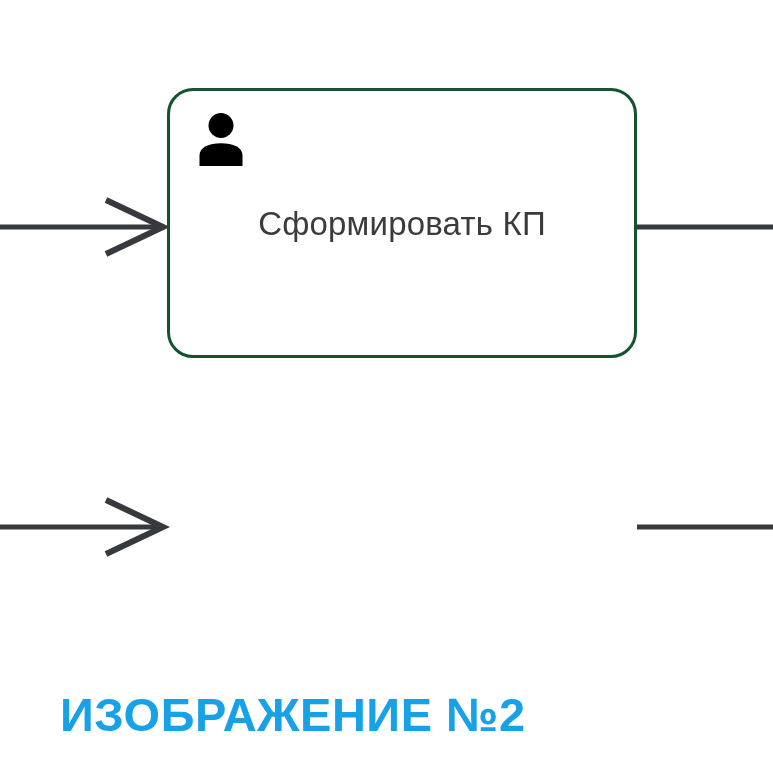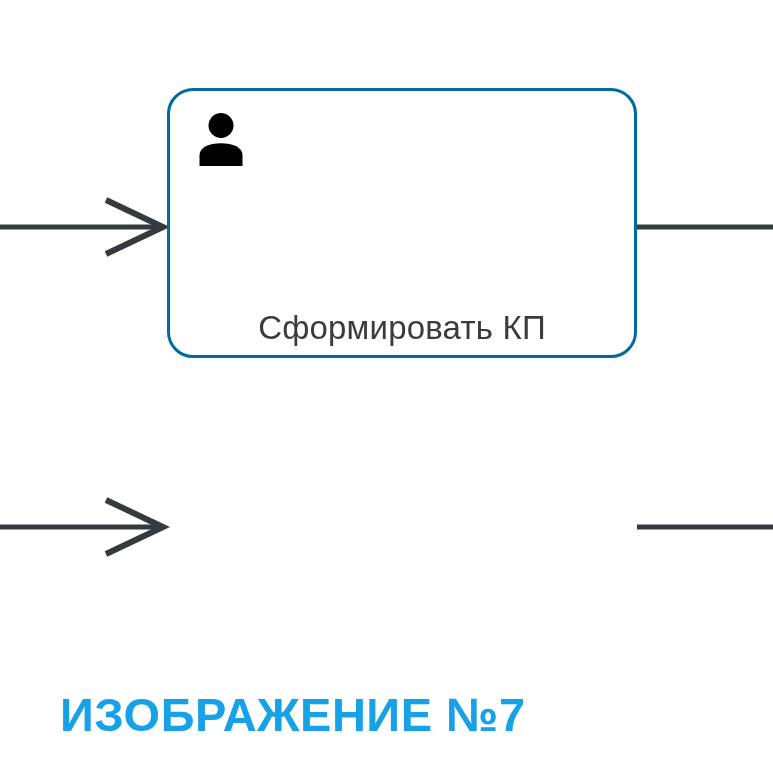--- a/index.html
+++ b/index.html
@@ -27,24 +27,24 @@
     width: 773px;
     height: 770px;
     pointer-events: none;
   }
 
   
   .task-box {
     position: absolute;
     box-sizing: border-box;
     background: #ffffff;
-    border: 3px solid #0369a1;
+    border: 3px solid #14532d;
     border-radius: 26px;
     display: flex;
-    align-items: flex-end;
+    align-items: center;
     justify-content: center;
   }
   #task-box-1 {
     left: 167px;
     top: 88px;
     width: 470px;
     height: 270px;
   }
   #task-box-2 {
     left: 167px;
@@ -128,15 +128,15 @@
 
     <svg class="task-marker" viewBox="0 0 58 58" xmlns="http://www.w3.org/2000/svg">
       <circle cx="29" cy="16.5" r="12.5" fill="#000000"></circle>
       <path d="M7.5 57 L7.5 46 C7.5 38.6 17 34.2 29 34.2 C41 34.2 50.5 38.6 50.5 46 L50.5 57 Z" fill="#000000"></path>
     </svg>
 
     <div class="task-label">Сформировать КП</div>
   </div>
 
 
-  <div id="image-caption">ИЗОБРАЖЕНИЕ №7</div>
+  <div id="image-caption">ИЗОБРАЖЕНИЕ №2</div>
 
 </div>
 
 </body></html>

